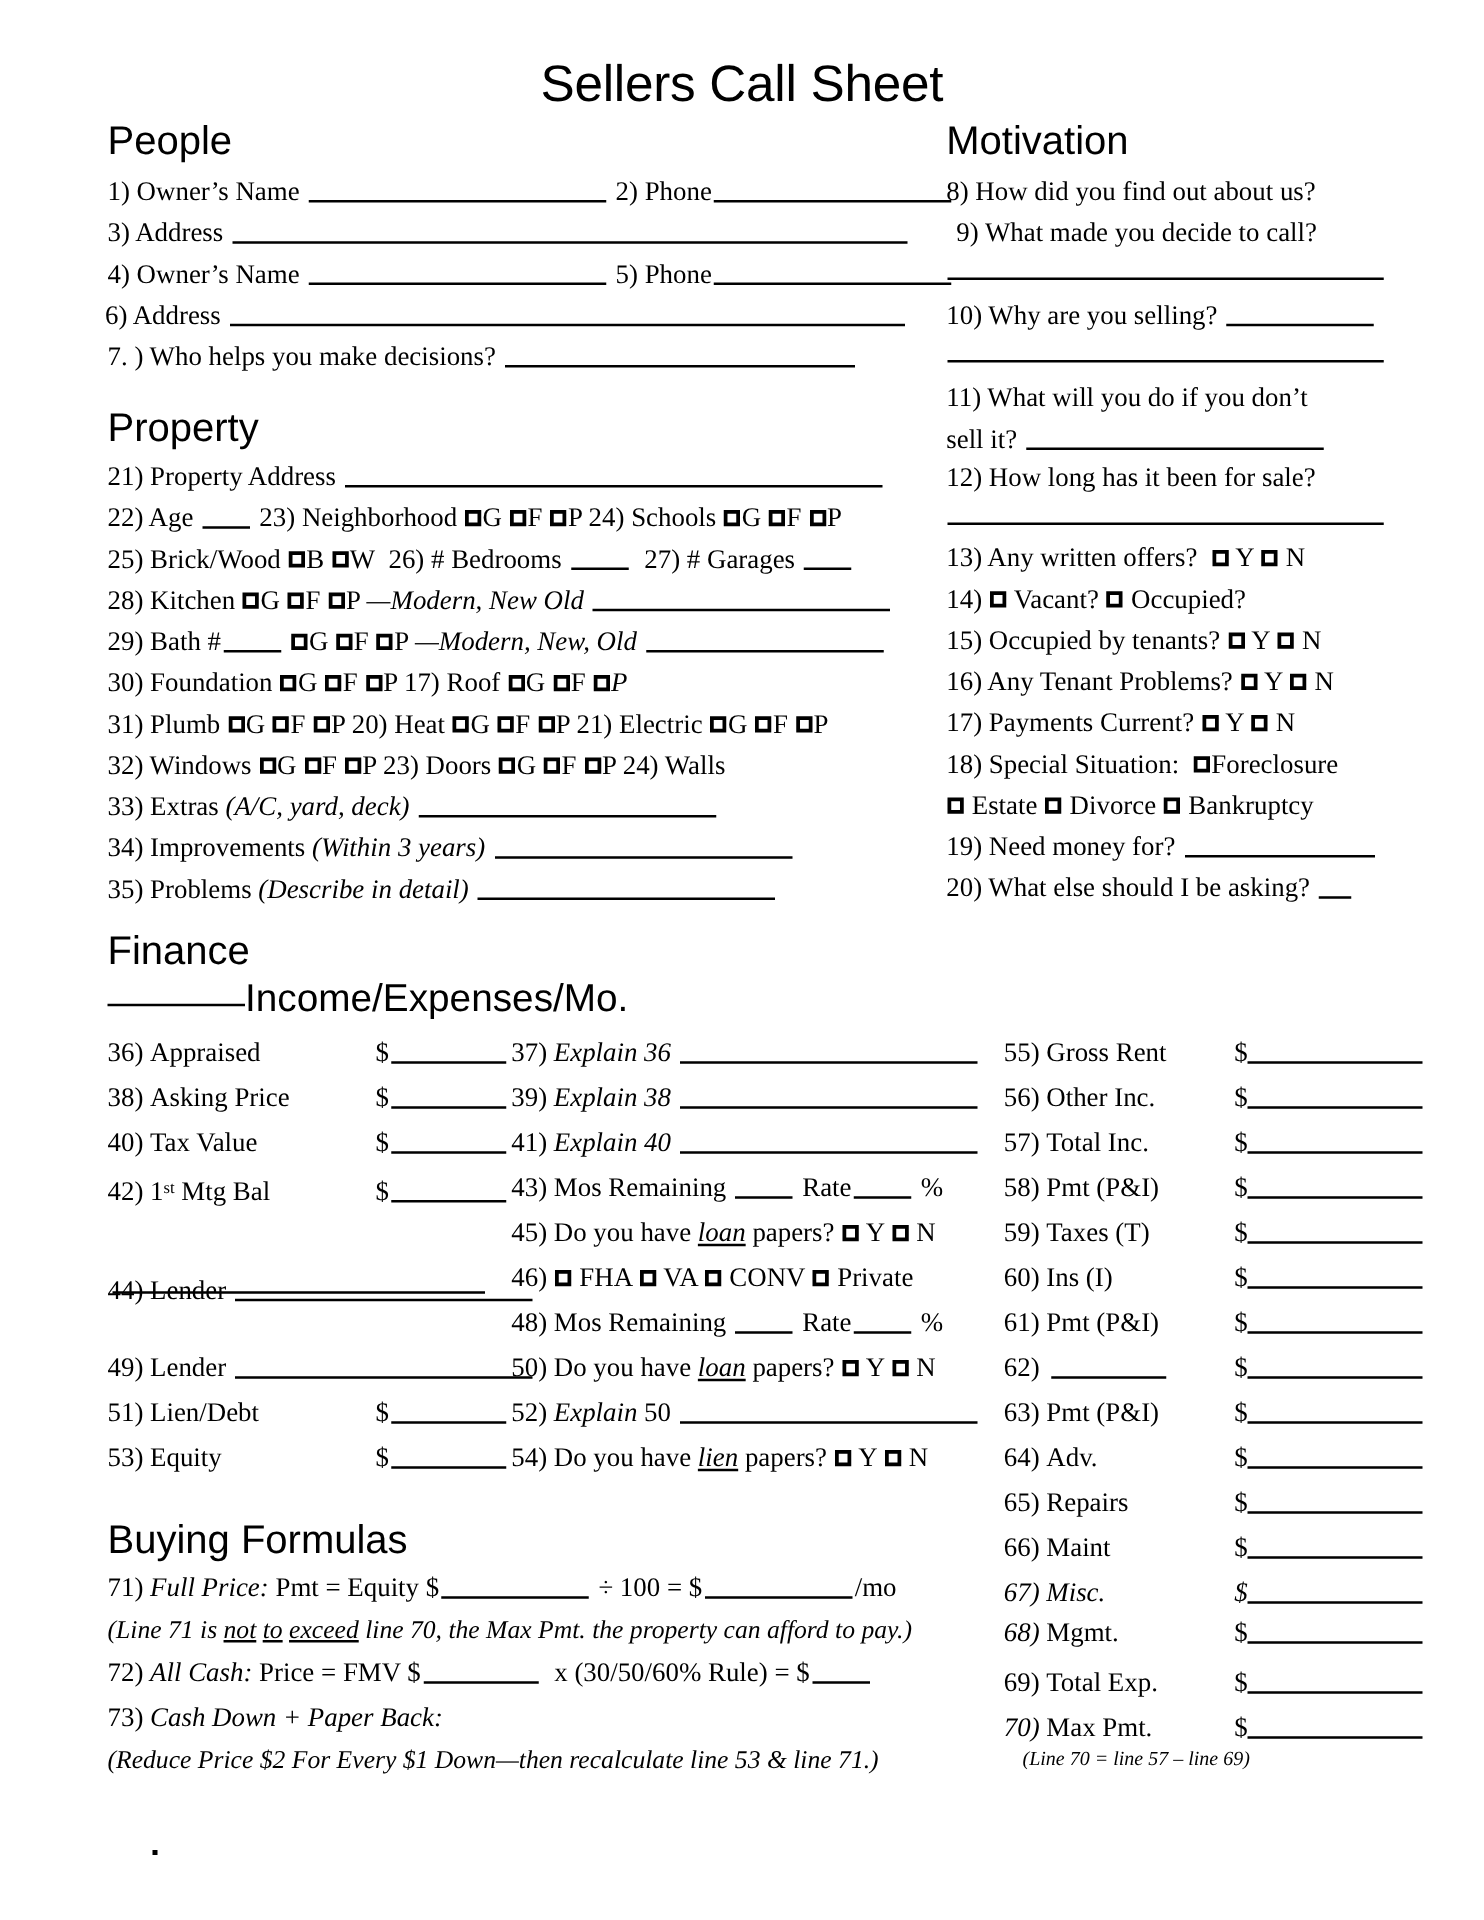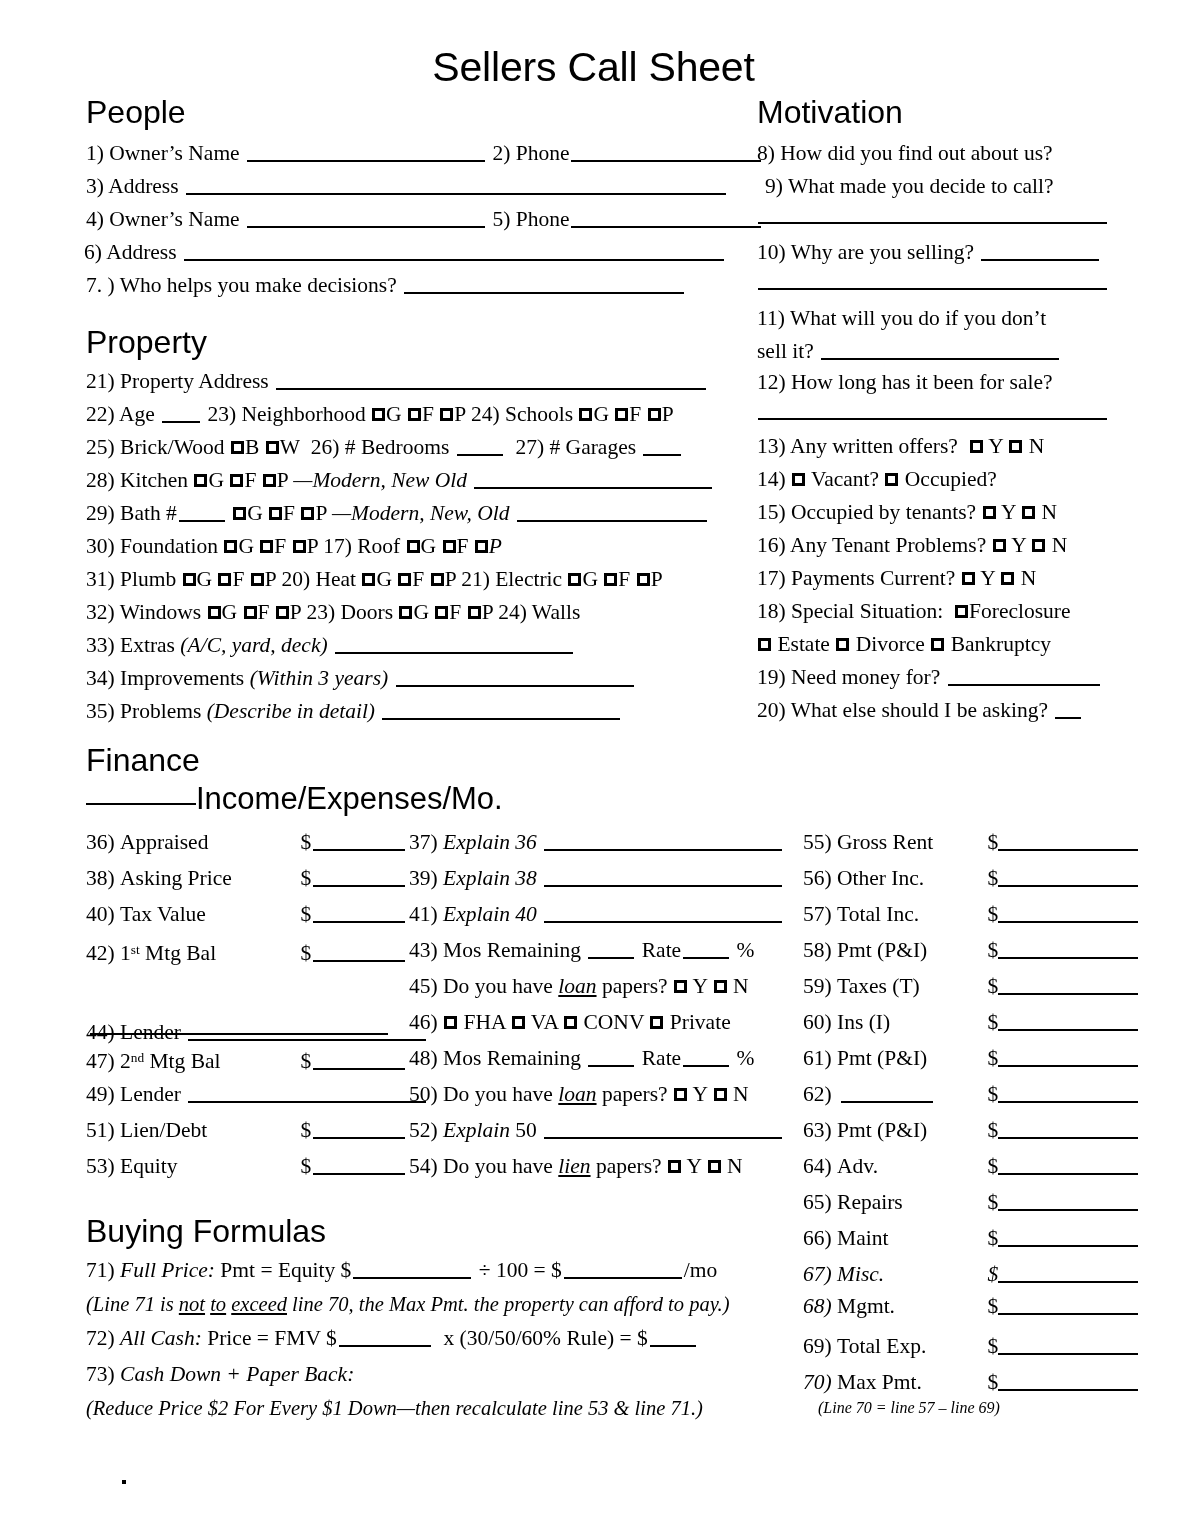--- a/index.html
+++ b/index.html
@@ -400,25 +400,20 @@
     <span style="display:inline-block;width:175px"><span>1</span><sup>st</sup><span> Mtg Bal</span></span>
     <span class="dollar">$</span><span class="fill m"></span>
   </div>
   <div class="row fin-l" style="top:974px;margin-top:46px;">
     <span>44)</span>
     <span>Lender</span>
     <span class="fill xl"></span>
   </div>
   <div class="hr" style="top:1033px; left:90px; width:298px;"></div>
 
-  <div class="row fin-l" style="top:1046px;">
-    <span>47)</span>
-    <span style="display:inline-block;width:175px"><span>2</span><sup>nd</sup><span> Mtg Bal</span></span>
-    <span class="dollar">$</span><span class="fill m"></span>
-  </div>
   <div class="row fin-l" style="top:1082px;">
     <span>49)</span>
     <span>Lender</span>
     <span class="fill xl"></span>
   </div>
   <div class="row fin-l" style="top:1118px;">
     <span>51)</span>
     <span style="display:inline-block;width:175px">Lien/Debt</span>
     <span class="dollar">$</span><span class="fill m"></span>
   </div>

